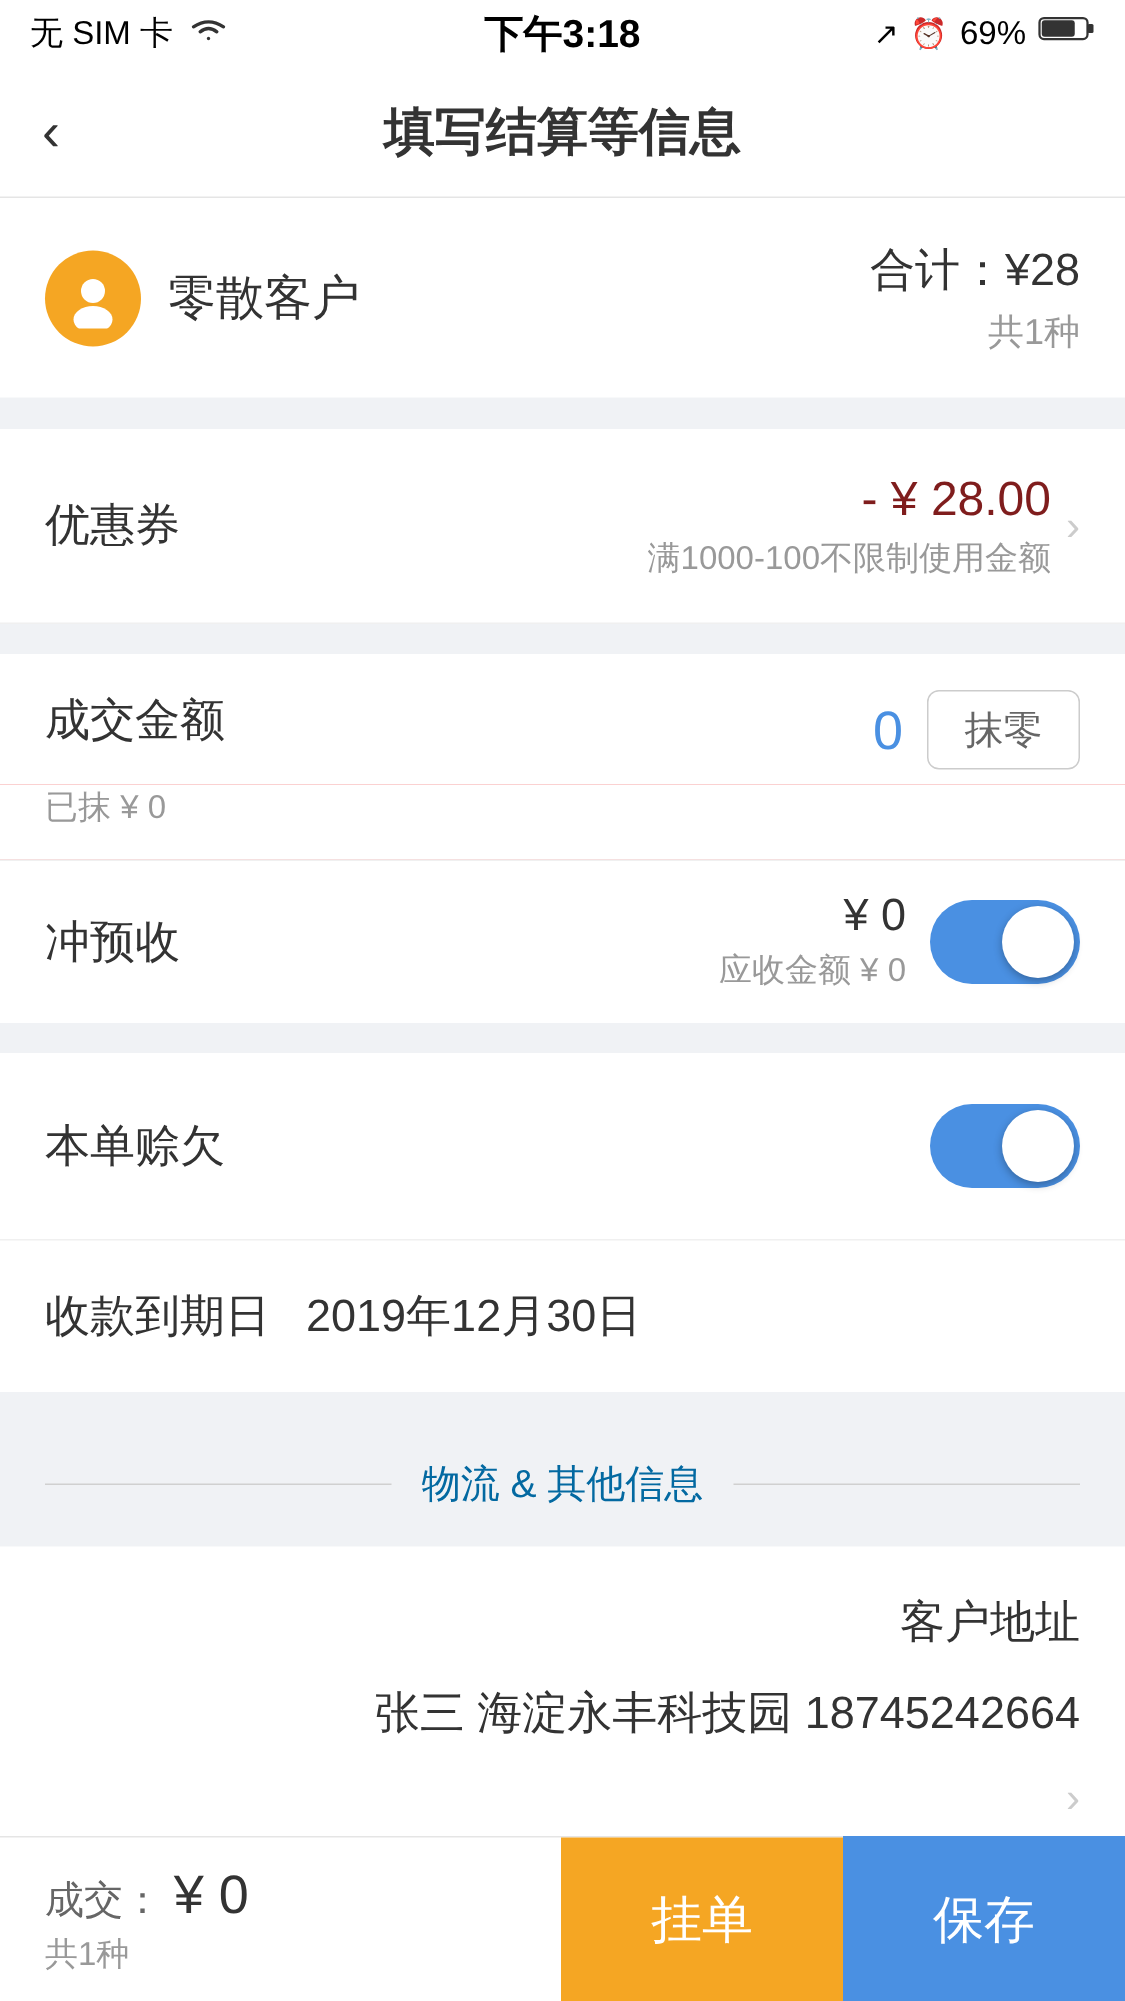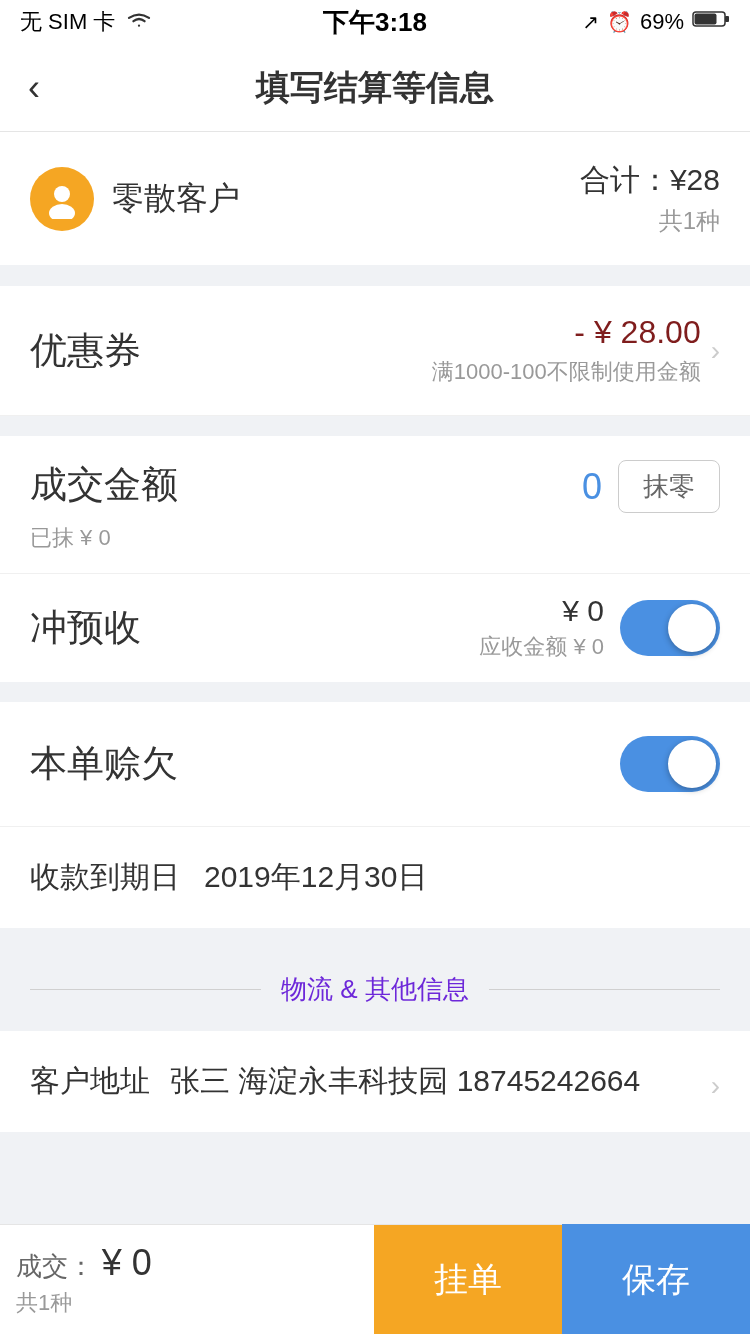--- a/index.html
+++ b/index.html
@@ -113,21 +113,21 @@
     .section-sep {
       background: #f0f2f5;
       height: 20px;
     }
 
     
     .form-section {
       background: #ef4444;
     }
     .form-label {
-      font-size: 37px;
+      font-size: 30px;
       color: #333;
       flex-shrink: 0;
     }
 
     
     .coupon-row {
       background: #fff;
       padding: 28px 30px;
       display: flex;
       align-items: center;
@@ -278,30 +278,31 @@
       justify-content: center;
       gap: 20px;
     }
     .logistics-line {
       flex: 1;
       height: 1px;
       background: #d0d0d0;
     }
     .logistics-text {
       font-size: 26px;
-      color: #6d28d9;
+      color: #0369a1;
     }
 
     
     .address-row {
       background: #fff;
       padding: 30px 30px;
       display: flex;
       align-items: flex-end;
       gap: 20px;
+      flex-direction: column;
     }
     .address-label {
       font-size: 30px;
       color: #333;
       flex-shrink: 0;
     }
     .address-value {
       font-size: 30px;
       color: #333;
       flex: 1;
@@ -323,21 +324,21 @@
       left: 0;
       width: 750px;
       height: 110px;
       background: #fff;
       display: flex;
       align-items: center;
       border-top: 1px solid #e5e5e5;
     }
     .bottom-info {
       flex: 1;
-      padding: 0 16px;
+      padding: 0 30px;
     }
     .bottom-deal {
       font-size: 26px;
       color: #666;
     }
     .bottom-deal-amount {
       font-size: 36px;
       color: #333;
       font-weight: 500;
     }

